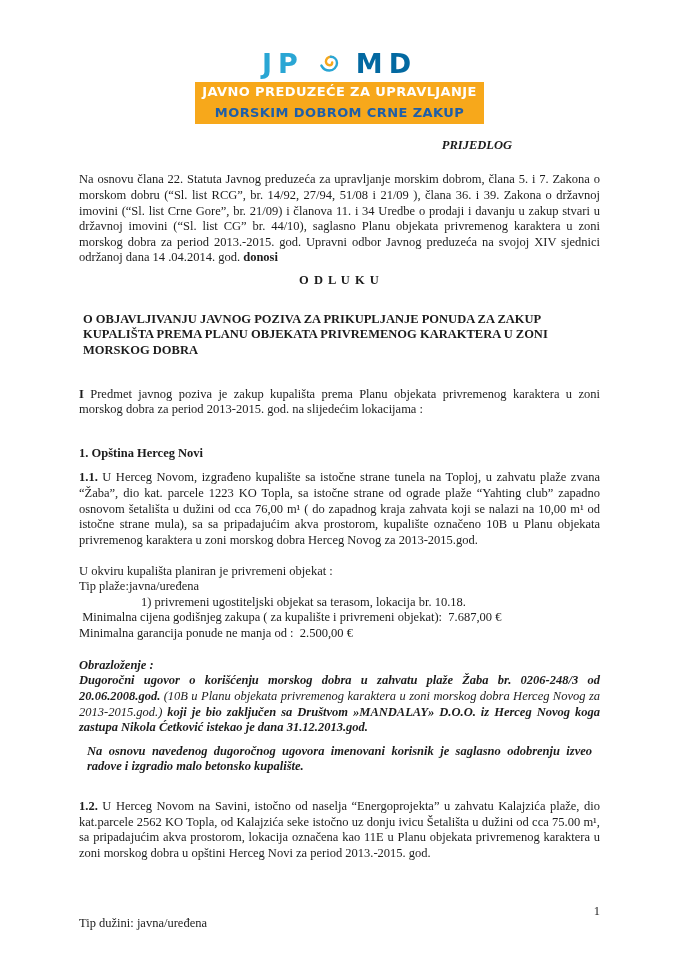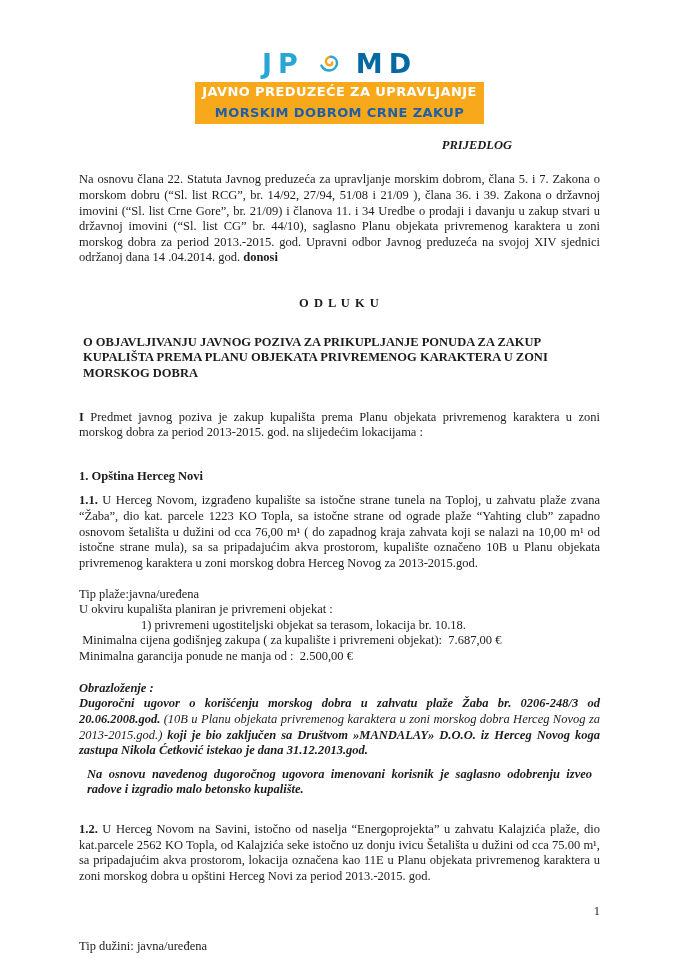--- a/index.html
+++ b/index.html
@@ -35,21 +35,21 @@
   
   .prijedlog {
     margin-top:14px;
     text-align:right; padding-right:88px;
     font-weight:bold; font-style:italic;
   }
   .para { text-align:justify; }
   .intro { margin-top:19px; }
   .b { font-weight:bold; }
   .heading-odluku {
-    margin-top:30px; text-align:center; font-weight:bold; letter-spacing:1px;
+    margin-top:7px; text-align:center; font-weight:bold; letter-spacing:1px;
   }
   .title-odluku {
     margin-top:23px; text-align:left; font-weight:bold;
     padding:0 4px;
   }
   .section-i { margin-top:28px; }
   .opstina { margin-top:28px; font-weight:bold; }
   .item-11 { margin-top:9px; }
   .details { margin-top:15px; }
   .details div { white-space:pre-wrap; }
@@ -92,22 +92,22 @@
 
   <div class="title-odluku">O OBJAVLJIVANJU JAVNOG POZIVA ZA PRIKUPLJANJE PONUDA ZA ZAKUP  KUPALIŠTA PREMA PLANU OBJEKATA PRIVREMENOG KARAKTERA U ZONI MORSKOG DOBRA</div>
 
   <p class="para section-i" style="margin:28px 0 0 0;"><span class="b">I</span><span> Predmet javnog poziva je zakup kupališta prema Planu objekata privremenog karaktera u zoni morskog dobra za period 2013-2015. god. na slijedećim lokacijama :</span></p>
 
   <div class="opstina">1. Opština Herceg Novi</div>
 
   <p class="para item-11" style="margin:9px 0 0 0;"><span class="b">1.1.</span><span> U Herceg Novom, izgrađeno kupalište sa istočne strane tunela na Toploj, u zahvatu plaže zvana “Žaba”, dio kat. parcele 1223 KO Topla, sa istočne strane od ograde plaže “Yahting club” zapadno osnovom šetališta u dužini od cca 76,00 m¹ ( do zapadnog kraja zahvata koji se nalazi na 10,00 m¹ od istočne strane mula), sa sa pripadajućim akva prostorom, kupalište označeno 10B u Planu objekata privremenog karaktera u zoni morskog dobra Herceg Novog za 2013-2015.god.</span></p>
 
   <div class="details">
+    <div>U okviru kupališta planiran je privremeni objekat :</div>
     <div>Tip plaže:javna/uređena</div>
-    <div>U okviru kupališta planiran je privremeni objekat :</div>
     <div class="indent-obj">1) privremeni ugostiteljski objekat sa terasom, lokacija br. 10.18.</div>
     <div> Minimalna cijena godišnjeg zakupa ( za kupalište i privremeni objekat):  7.687,00 €</div>
     <div>Minimalna garancija ponude ne manja od :  2.500,00 €</div>
   </div>
 
   <div class="obrazlozenje">
     <div class="label">Obrazloženje :</div>
     <p class="obr-body" style="margin:0;"><span class="obr-bold">Dugoročni ugovor o korišćenju morskog dobra u zahvatu plaže Žaba br. 0206-248/3 od 20.06.2008.god. </span><span>(10B u Planu objekata privremenog karaktera u zoni morskog dobra Herceg Novog za 2013-2015.god.) </span><span class="obr-bold"> koji je bio zaključen sa Društvom »MANDALAY» D.O.O. iz Herceg Novog koga zastupa Nikola Ćetković istekao je dana 31.12.2013.god.</span></p>
     <p class="obr-body obr-bold" style="margin:8px;">Na osnovu navedenog dugoročnog ugovora imenovani korisnik je saglasno odobrenju izveo radove i izgradio malo betonsko kupalište.</p>
   </div>

